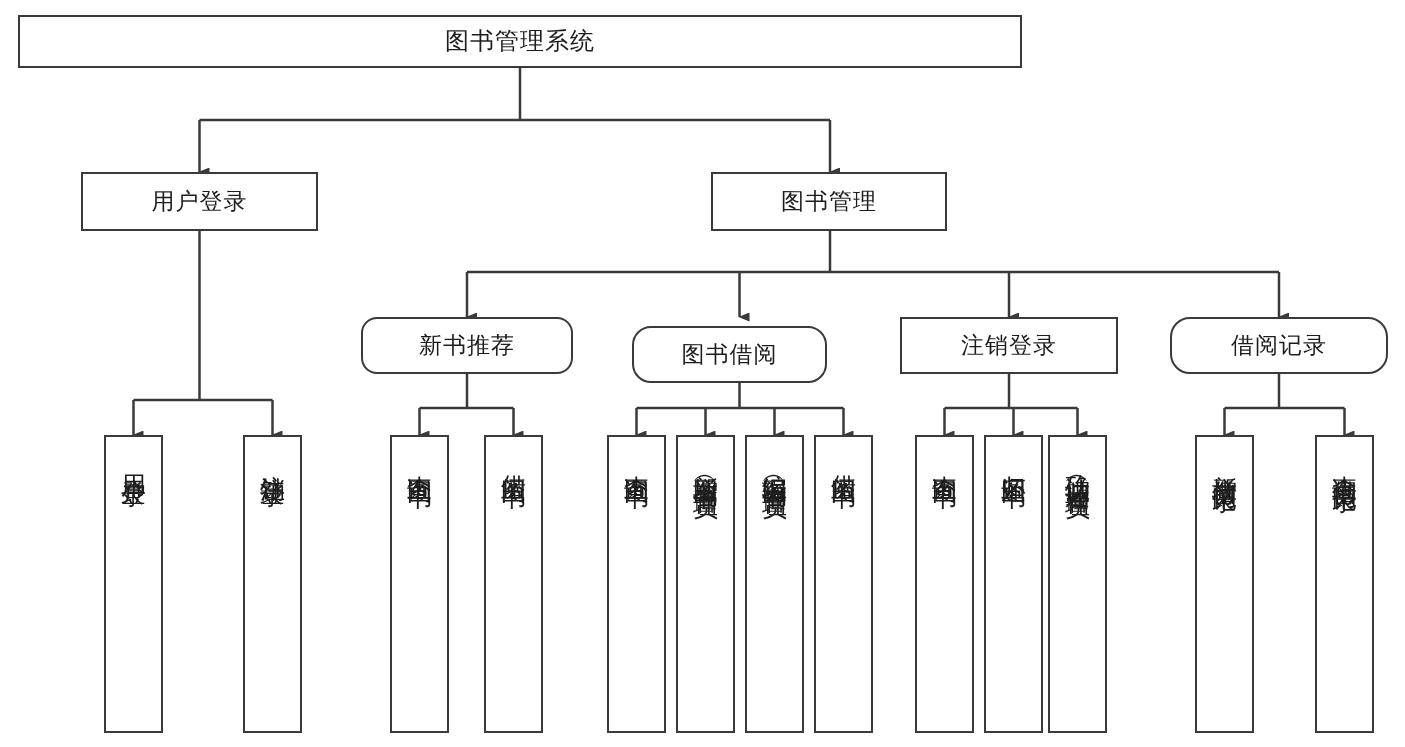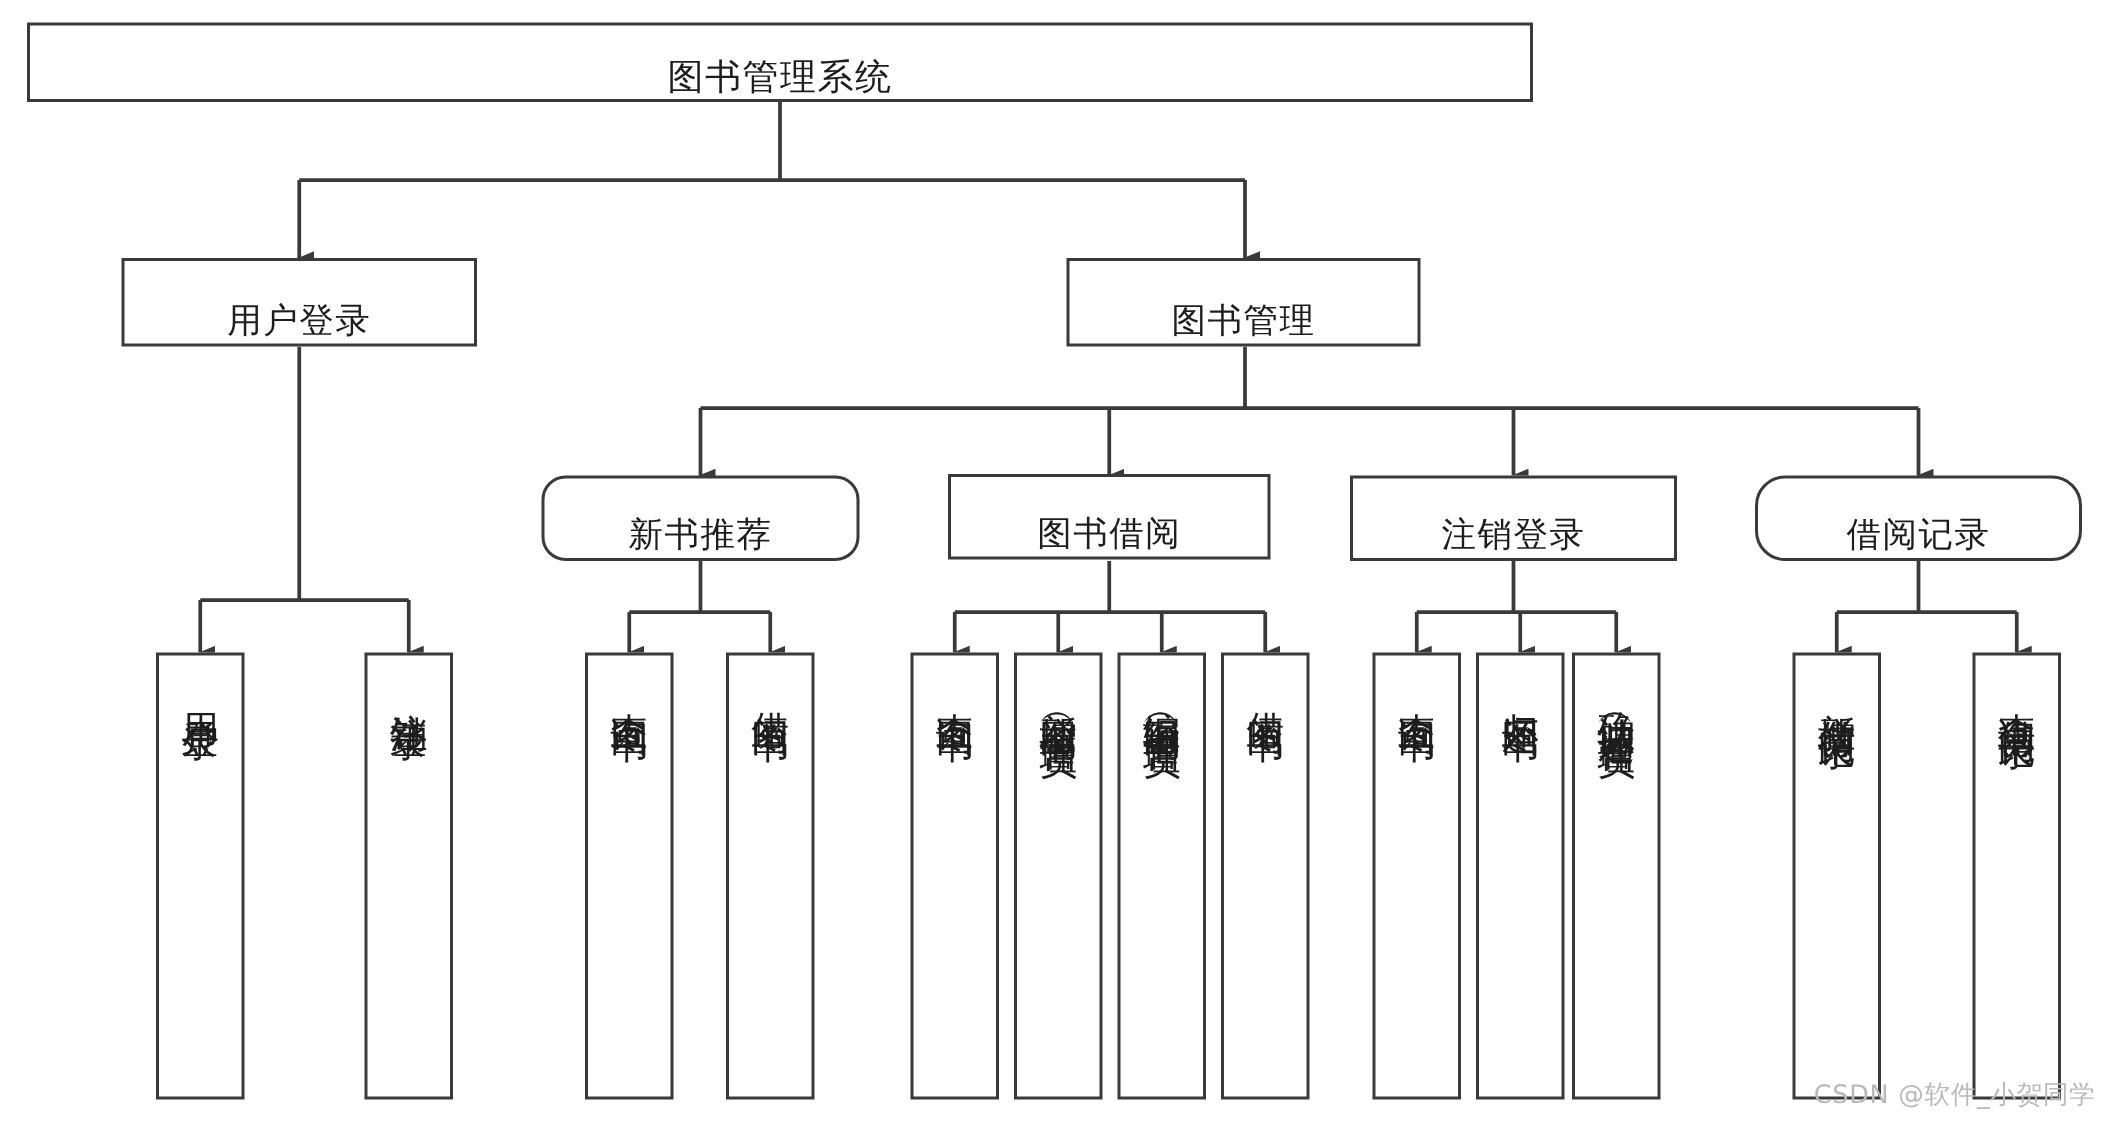--- a/index.html
+++ b/index.html
@@ -25,21 +25,21 @@
     width: 1405px;
     height: 747px;
     pointer-events: none;
   }
   .node {
     position: absolute;
     box-sizing: border-box;
     border: 2px solid #3a3a3a;
     background: #ffffff;
     display: flex;
-    align-items: flex-end;
+    align-items: center;
     justify-content: center;
     color: #1d1d1d;
   }
   .node.horiz {
     font-size: 23px;
     letter-spacing: 1px;
     line-height: 1.2;
   }
   .node.horiz .node-label {
     white-space: nowrap;
@@ -126,21 +126,21 @@
       </div>
       <div class="node horiz" style="left: 81px; top: 172px; width: 237px; height: 59px;">
         <span class="node-label">用户登录</span>
       </div>
       <div class="node horiz" style="left: 711px; top: 172px; width: 236px; height: 59px;">
         <span class="node-label">图书管理</span>
       </div>
       <div class="node horiz" style="left: 361px; top: 317px; width: 212px; height: 57px; border-radius: 16px;">
         <span class="node-label">新书推荐</span>
       </div>
-      <div class="node horiz" style="left: 632px; top: 316px; width: 215px; height: 57px;">
+      <div class="node horiz" style="left: 632px; top: 326px; width: 195px; height: 57px; border-radius: 19px;">
         <span class="node-label">图书借阅</span>
       </div>
       <div class="node horiz" style="left: 900px; top: 317px; width: 218px; height: 57px;">
         <span class="node-label">注销登录</span>
       </div>
       <div class="node horiz" style="left: 1170px; top: 317px; width: 218px; height: 57px; border-radius: 20px;">
         <span class="node-label">借阅记录</span>
       </div>
       <div class="node vert" style="left: 104px; top: 435px; width: 59px; height: 298px;">
         <span class="node-label">用户登录</span>
@@ -176,14 +176,13 @@
         <span class="node-label">确认归还（管理员）</span>
       </div>
       <div class="node vert" style="left: 1195px; top: 435px; width: 59px; height: 298px;">
         <span class="node-label">新增借阅记录</span>
       </div>
       <div class="node vert" style="left: 1315px; top: 435px; width: 59px; height: 298px;">
         <span class="node-label">查询借阅记录</span>
       </div>
     </div>
 
-  <div class="watermark">CSDN @软件_小贺同学</div>
 </div>
 
 </body></html>

